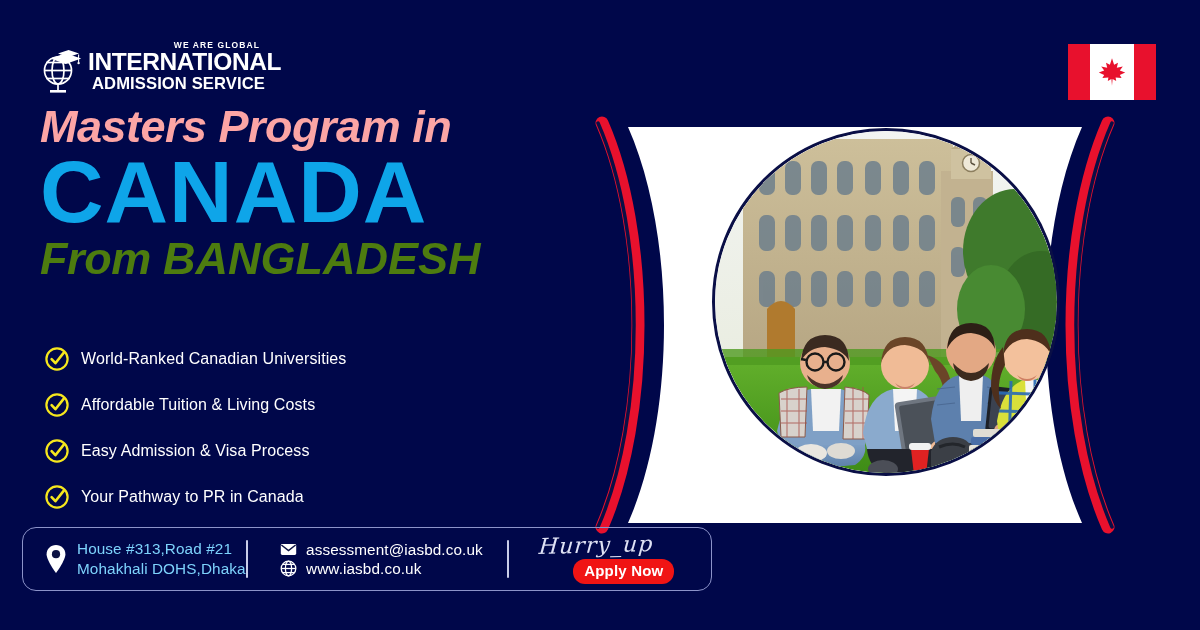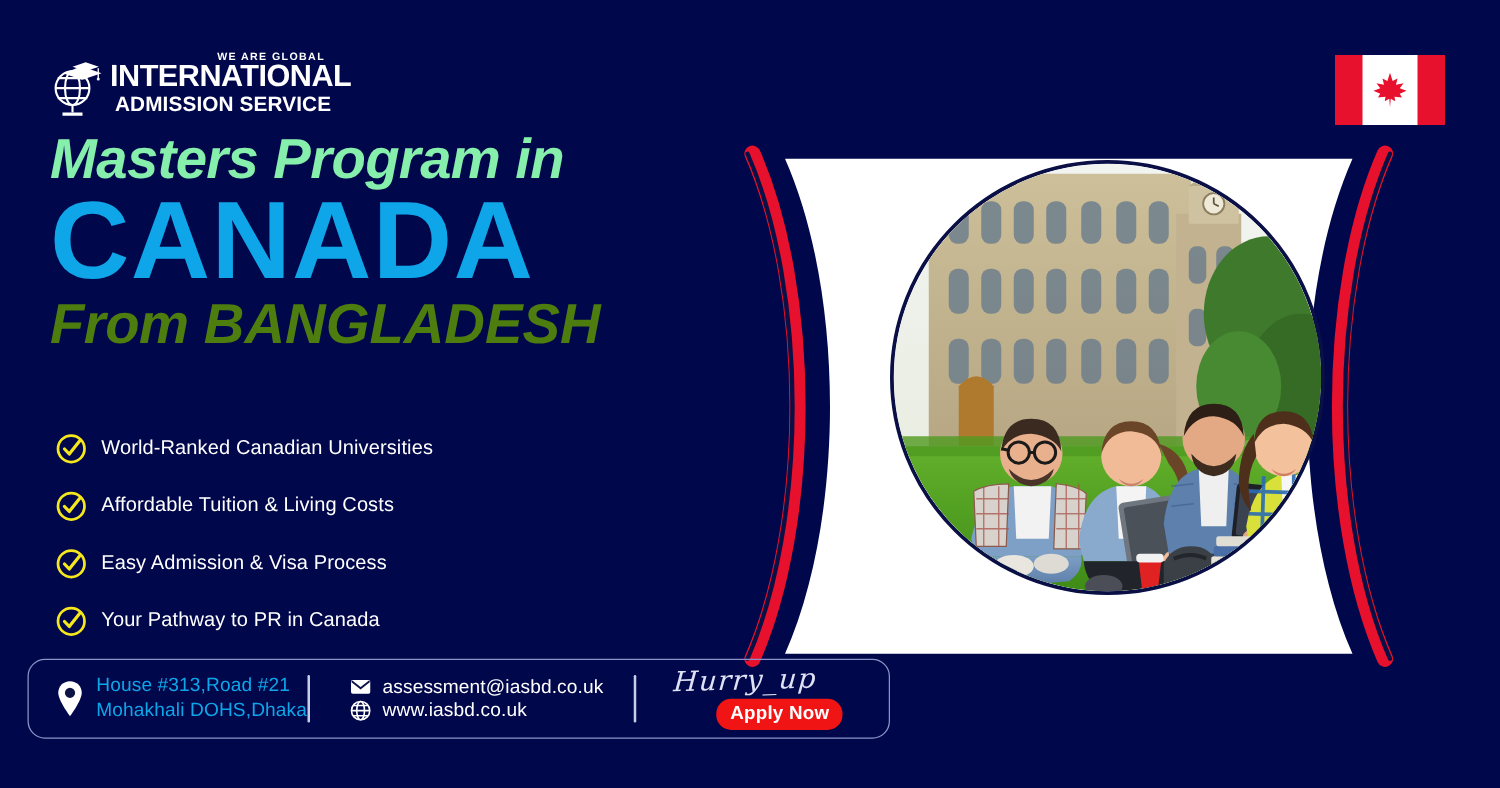--- a/index.html
+++ b/index.html
@@ -57,21 +57,21 @@
     width:348px; height:348px; border-radius:50%;
     overflow:hidden;
     border:3px solid #0a0f46;
   }
   #photo-circle svg { position:absolute; left:0; top:0; }
 
   
   #headline { position:absolute; left:40px; top:104px; width:530px; }
   .hl-1 {
     font-size:45px; font-weight:700; font-style:italic;
-    color:#86efac; letter-spacing:-0.5px; line-height:1.0;
+    color:#fca5a5; letter-spacing:-0.5px; line-height:1.0;
     white-space:nowrap;
   }
   .hl-2 {
     font-size:88px; font-weight:700;
     color:#0ea5e9; letter-spacing:1px; line-height:0.94;
     white-space:nowrap; margin-top:2px;
   }
   .hl-3 {
     font-size:45px; font-weight:700; font-style:italic;
     color:#4d7c0f; letter-spacing:-0.4px; line-height:1.0;
@@ -94,21 +94,21 @@
     position:absolute; left:22px; top:527px;
     width:690px; height:64px;
     border:1.4px solid #8c93c9; border-radius:14px;
     display:flex; align-items:center;
   }
   .cb-cell { display:flex; align-items:center; height:100%; }
   #cb-address { padding-left:22px; }
   #cb-address .pin { width:22px; height:30px; flex:0 0 22px; margin-right:10px; }
   .addr-lines { line-height:1.28; }
   .addr-lines div {
-    font-size:15.3px; color:#0ea5e9; white-space:nowrap; letter-spacing:0.1px;
+    font-size:15.3px; color:#7dd3fc; white-space:nowrap; letter-spacing:0.1px;
   }
   .cb-div { width:2.4px; height:38px; background:#c9cde8; border-radius:2px; }
   #cb-contact { padding-left:32px; }
   .cl-row { display:flex; align-items:center; margin:1px 0; }
   .cl-row .ci { width:17px; height:17px; flex:0 0 17px; margin-right:9px; }
   .cl-row span {
     font-size:15.3px; color:#ffffff; white-space:nowrap; letter-spacing:0.1px;
   }
   #cb-cta {
     padding-left:26px; flex-direction:column; align-items:flex-start;

